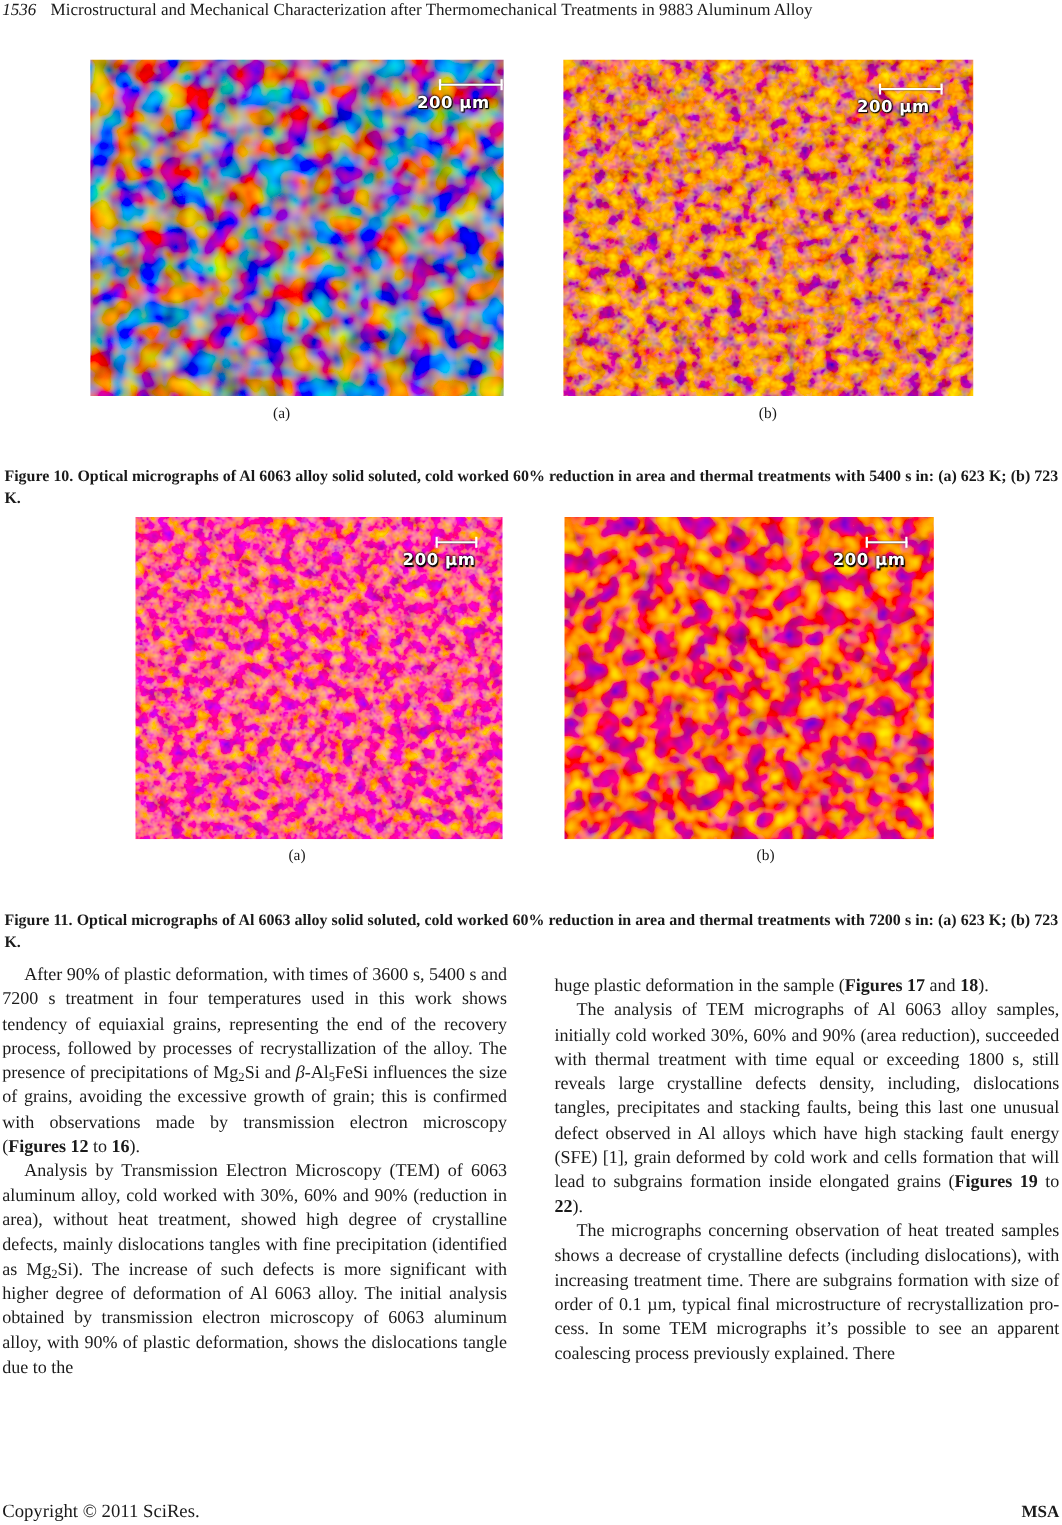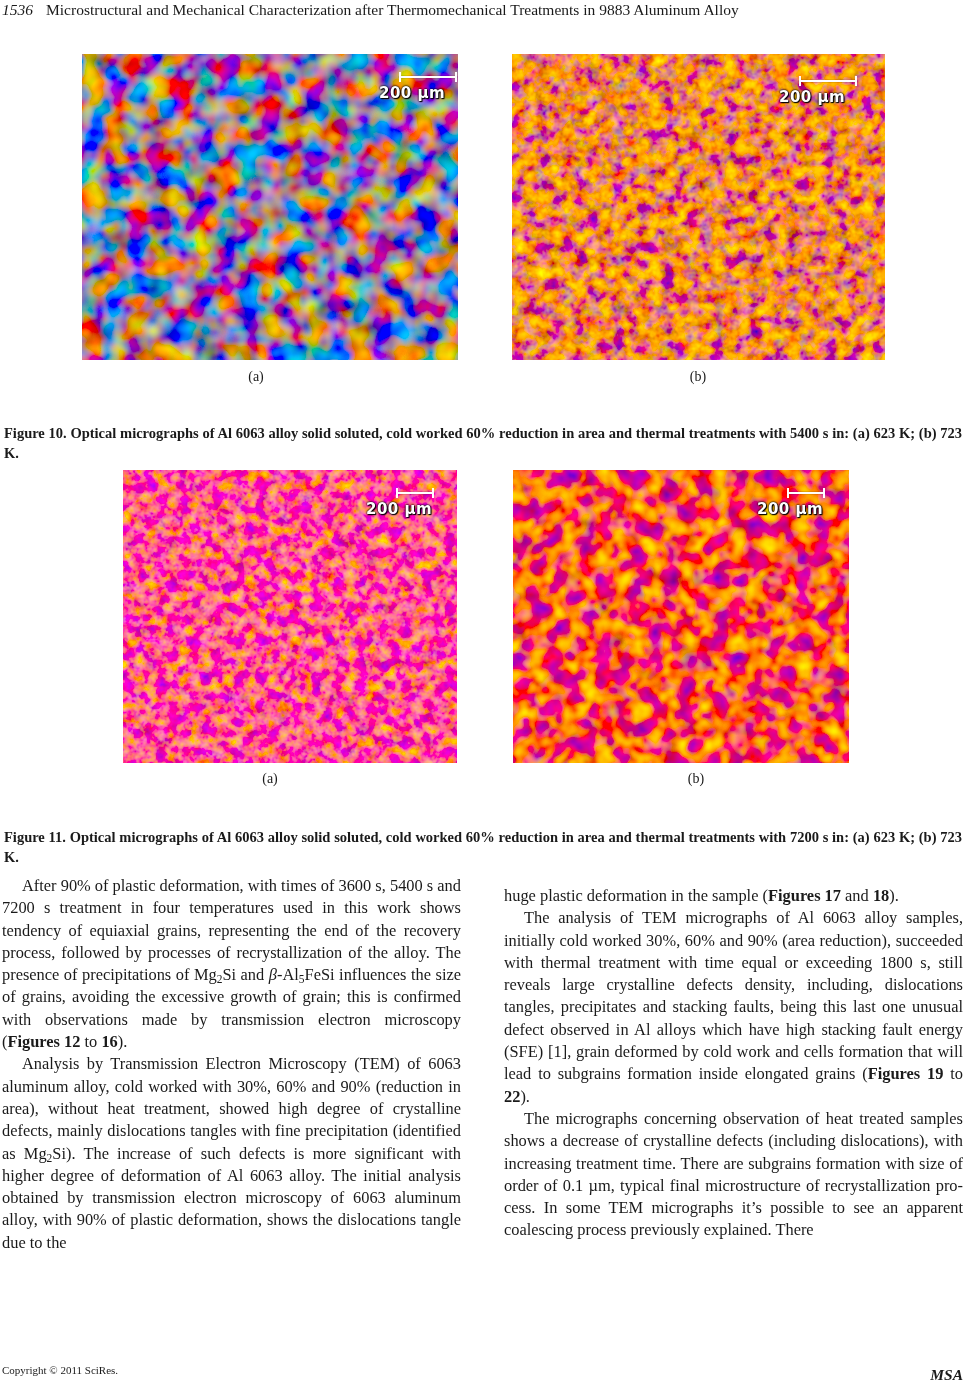--- a/index.html
+++ b/index.html
@@ -15,22 +15,22 @@
   .scalebar { position: absolute; color: #fff; font-family: "DejaVu Sans", sans-serif; font-weight: bold; font-size: 15px; letter-spacing: 0.5px;
     text-shadow: 0 0 2px #000, 0 0 2px #000, 1px 1px 1px #000; white-space: nowrap; }
   .scalebar .bar { position: absolute; height: 2px; background: #fff; box-shadow: 0 0 1px #000; }
   .scalebar .bar::before, .scalebar .bar::after { content: ""; position: absolute; top: -4px; width: 2px; height: 10px; background: #fff; }
   .scalebar .bar::before { left: 0; } .scalebar .bar::after { right: 0; }
   .sublabel { font-size: 14px; text-align: center; width: 40px; }
   .caption { left: 4px; width: 958px; font-size: 14.5px; font-weight: bold; line-height: 20px; text-align: justify; text-align-last: left; margin-top: 19px; }
   .col { width: 459px; font-size: 16.4px; line-height: 22.3px; text-align: justify; }
   .col p { margin: 0; text-indent: 20px; }
   .col p.noindent { text-indent: 0; }
-  .footer-left { left: 2px; top: 1364px; font-size: 11px; }
-  .footer-right { right: 2px; top: 1366px; font-size: 15.5px; font-style: italic; font-weight: bold; }
+  .footer-left { left: 2px; top: 1364px; font-size: 17px; }
+  .footer-right { right: 2px; top: 1366px; font-size: 15.5px; font-weight: bold; }
 </style>
 </head>
 <body>
 
 <div class="abs running-head">
   <span class="pg">1536</span><span>Microstructural and Mechanical Characterization after Thermomechanical Treatments in 9883 Aluminum Alloy</span>
 </div>
 
 <svg width="0" height="0" style="position:absolute">
   <defs>

